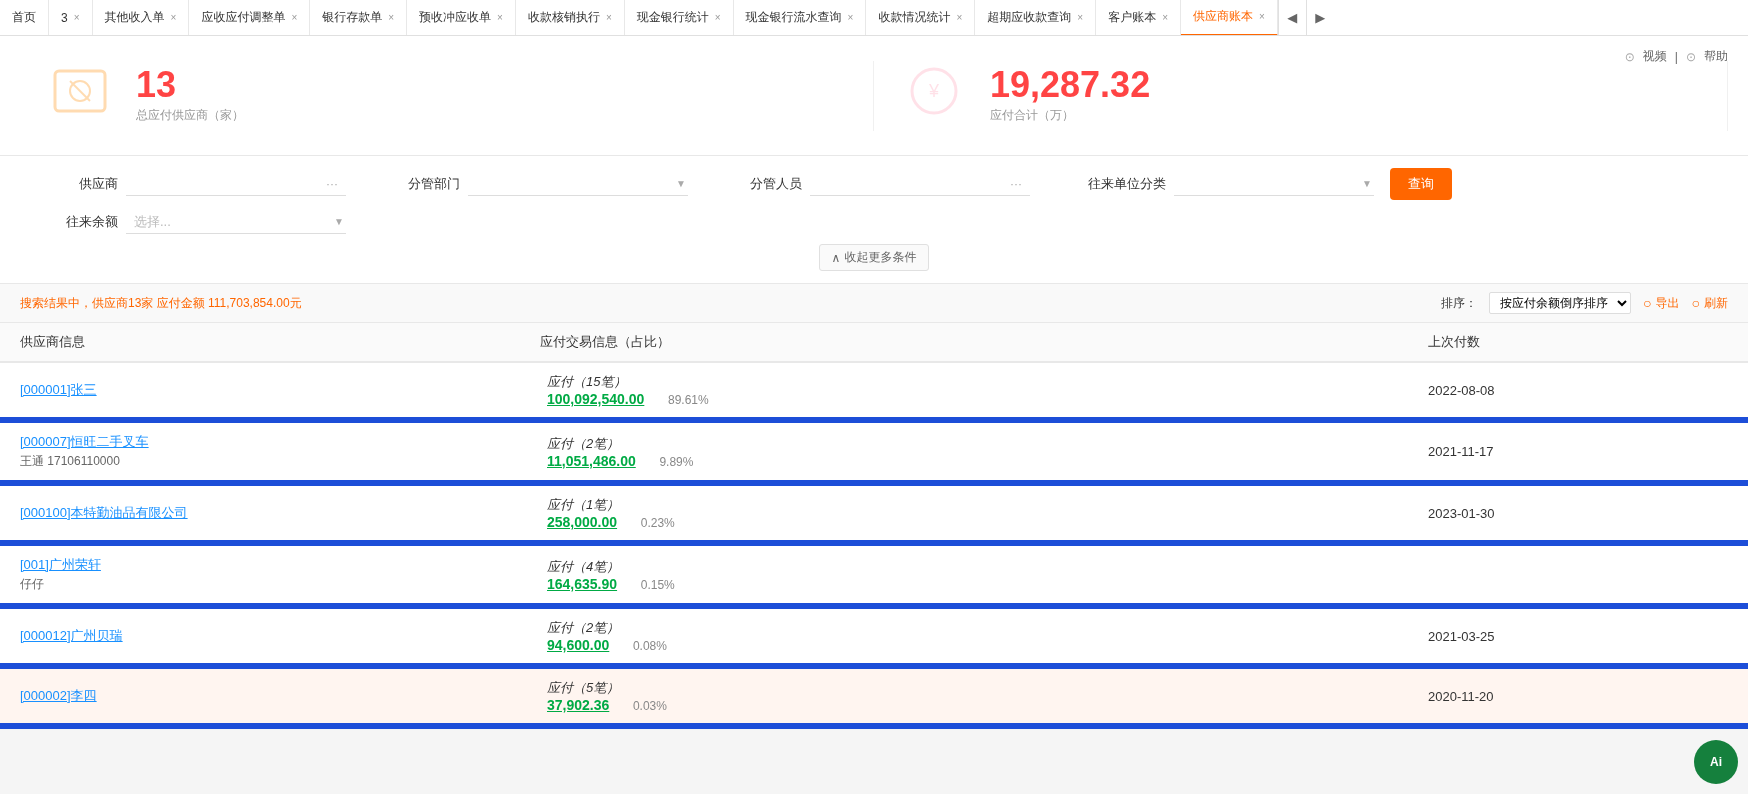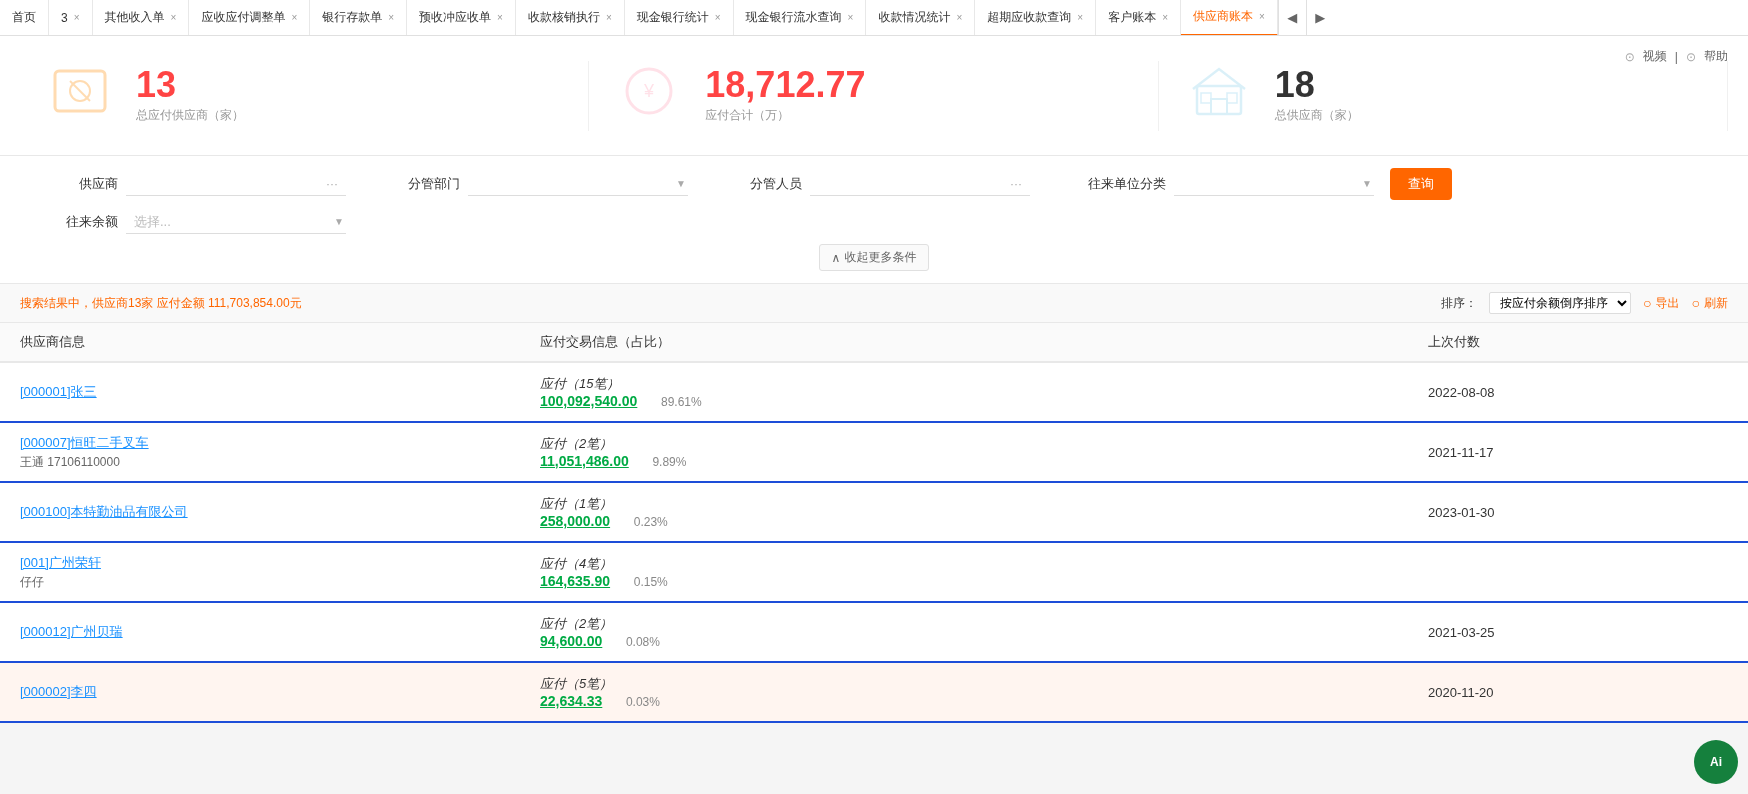--- a/index.html
+++ b/index.html
@@ -41,21 +41,21 @@
     .result-info span { color: #ff6600; }
     .result-actions { display: flex; align-items: center; gap: 12px; font-size: 12px; color: #555; }
     .sort-label { color: #333; }
     .sort-select { border: 1px solid #ddd; padding: 2px 6px; font-size: 12px; background: #fff; cursor: pointer; border-radius: 2px; }
     .action-btn { display: flex; align-items: center; gap: 4px; color: #ff6600; cursor: pointer; font-size: 12px; }
     .action-btn .icon { font-size: 14px; }
 
     
     .table-section { background: #fff; }
     .table-header { display: grid; grid-template-columns: 520px 1fr 300px; padding: 10px 20px; border-bottom: 2px solid #e8e8e8; font-weight: normal; font-size: 13px; color: #333; background: #fafafa; }
-    .table-row { display: grid; grid-template-columns: 520px 1fr 300px; padding: 10px 20px; border-bottom: 2px solid #1d4ed8; align-items: center; min-height: 60px; }
+    .table-row { display: grid; grid-template-columns: 520px 1fr 300px; padding: 10px 20px; border-bottom: 6px solid #1d4ed8; align-items: center; min-height: 60px; gap: 7px; }
     .table-row.highlighted { background: #fff5f0; }
     .supplier-link { color: #1890ff; text-decoration: underline; cursor: pointer; font-size: 13px; }
     .supplier-sub { font-size: 12px; color: #666; margin-top: 2px; }
     .payable-count { font-size: 13px; color: #333; font-style: italic; }
     .payable-amount { color: #00aa44; font-size: 14px; font-weight: bold; cursor: pointer; text-decoration: underline; margin-top: 2px; }
     .payable-percent { font-size: 12px; color: #888; margin-left: 20px; display: inline-block; }
     .last-pay-date { font-size: 13px; color: #333; }
   </style>
 </head>
 <body>
@@ -133,40 +133,25 @@
   </div>
 
   <div class="summary-card">
     <div class="card-icon pink">
       <svg width="60" height="60" viewBox="0 0 60 60" fill="none">
         <circle cx="30" cy="30" r="22" stroke="#ff9eb5" stroke-width="3" fill="none"></circle>
         <text x="30" y="36" text-anchor="middle" font-size="18" fill="#ff9eb5">¥</text>
       </svg>
     </div>
     <div>
-      <div class="card-number">18,712.77</div>
+      <div class="card-number">19,287.32</div>
       <div class="card-label">应付合计（万）</div>
     </div>
   </div>
 
-  <div class="summary-card">
-    <div class="card-icon blue">
-      <svg width="60" height="60" viewBox="0 0 60 60" fill="none">
-        <rect x="8" y="25" width="44" height="28" rx="2" stroke="#87ceeb" stroke-width="2.5" fill="none"></rect>
-        <polyline points="4,28 30,8 56,28" stroke="#87ceeb" stroke-width="2.5" fill="none"></polyline>
-        <rect x="22" y="38" width="16" height="15" stroke="#87ceeb" stroke-width="2" fill="none"></rect>
-        <rect x="12" y="32" width="10" height="10" stroke="#87ceeb" stroke-width="1.5" fill="none"></rect>
-        <rect x="38" y="32" width="10" height="10" stroke="#87ceeb" stroke-width="1.5" fill="none"></rect>
-      </svg>
-    </div>
-    <div>
-      <div style="font-size:36px;font-weight:bold;color:#333;line-height:1;">18</div>
-      <div class="card-label">总供应商（家）</div>
-    </div>
-  </div>
 
   <div class="top-right-links">
     <span style="color:#aaa;">⊙</span>
     <a>视频</a>
     <span>|</span>
     <span style="color:#aaa;">⊙</span>
     <a>帮助</a>
   </div>
 </div>
 
@@ -327,21 +312,21 @@
     <div class="last-pay-date">2021-03-25</div>
   </div>
 
   <div class="table-row highlighted">
     <div>
       <div class="supplier-link">[000002]李四</div>
     </div>
     <div>
       <div class="payable-count">应付（5笔）</div>
       <div>
-        <span class="payable-amount">22,634.33</span>
+        <span class="payable-amount">37,902.36</span>
         <span class="payable-percent">0.03%</span>
       </div>
     </div>
     <div class="last-pay-date">2020-11-20</div>
   </div>
 </div>
 
 <div style="position:fixed;right:10px;bottom:10px;background:#15803d;color:#fff;border-radius:50%;width:44px;height:44px;display:flex;align-items:center;justify-content:center;font-size:12px;font-weight:bold;cursor:pointer;">Ai</div>
 
 </body></html>

